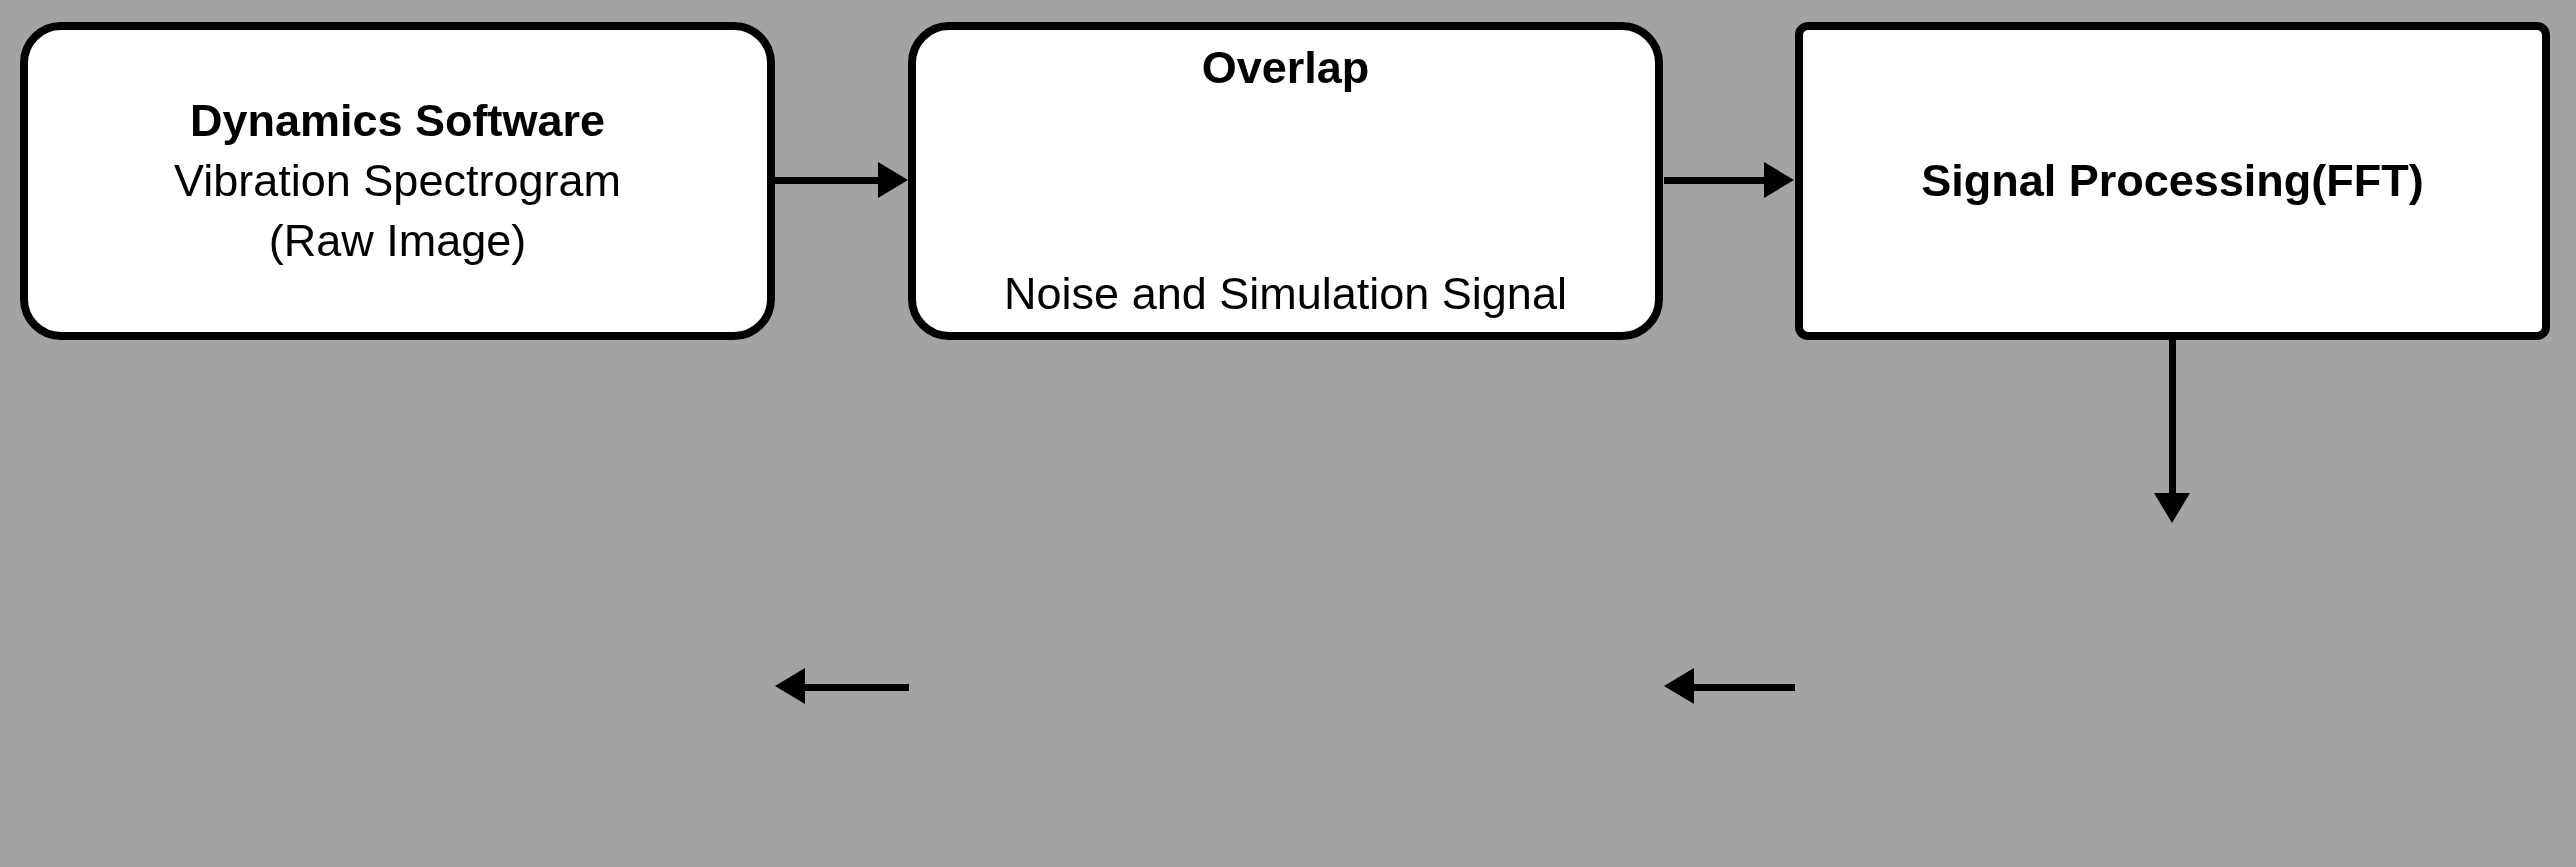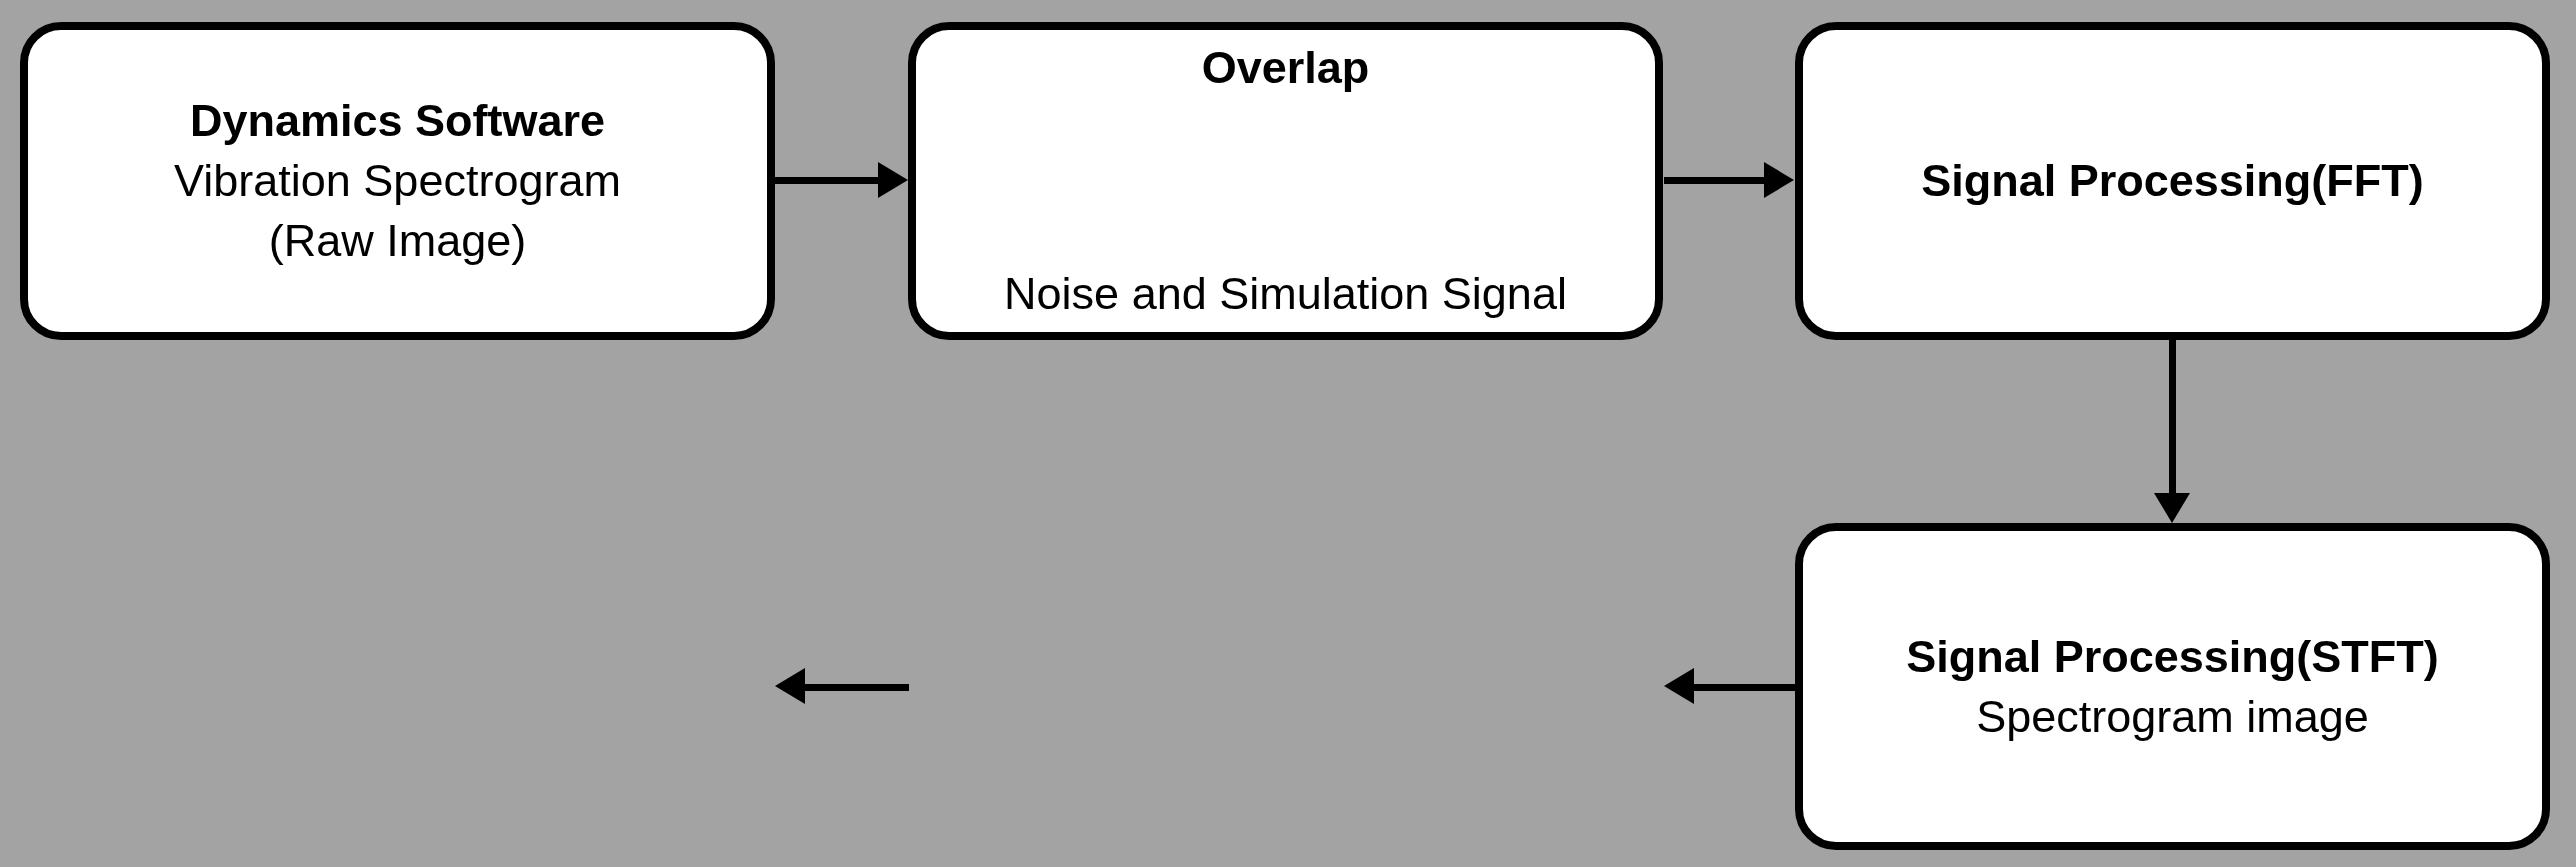--- a/index.html
+++ b/index.html
@@ -39,21 +39,21 @@
     font-size: 45px;
     line-height: 60px;
     font-weight: 400;
     white-space: nowrap;
   }
   
   .r1 { top: 22px;  height: 318px; }
   .r2 { top: 523px; height: 327px; }
   .c1 { left: 20px;   width: 755px; }
   .c2 { left: 908px; width: 755px; justify-content: space-between; }
-  .c3 { left: 1795px; width: 755px; }
+  .c3 { left: 1795px; width: 755px; border-radius: 13px; }
 
   
   .hline {
     position: absolute;
     height: 7.2px;
     background: #000000;
   }
   .vline {
     position: absolute;
     width: 7.2px;
@@ -96,24 +96,20 @@
     <span class="title">Overlap</span>
     <span class="subtitle">Noise and Simulation Signal</span>
   </div>
 
   <div class="node r1 c3">
     <span class="title">Signal Processing(FFT)</span>
   </div>
 
 
 
-  <div class="node r2 c3">
-    <span class="title">Signal Processing(STFT)</span>
-    <span class="subtitle">Spectrogram image</span>
-  </div>
 
   <div>
     <div class="hline" style="left:775px;  top:177px; width:107px;"></div>
     <div class="head-right" style="left:878px; top:162px;"></div>
   </div>
 
   <div>
     <div class="hline" style="left:1664px; top:177px; width:104px;"></div>
     <div class="head-right" style="left:1764px; top:162px;"></div>
   </div>

